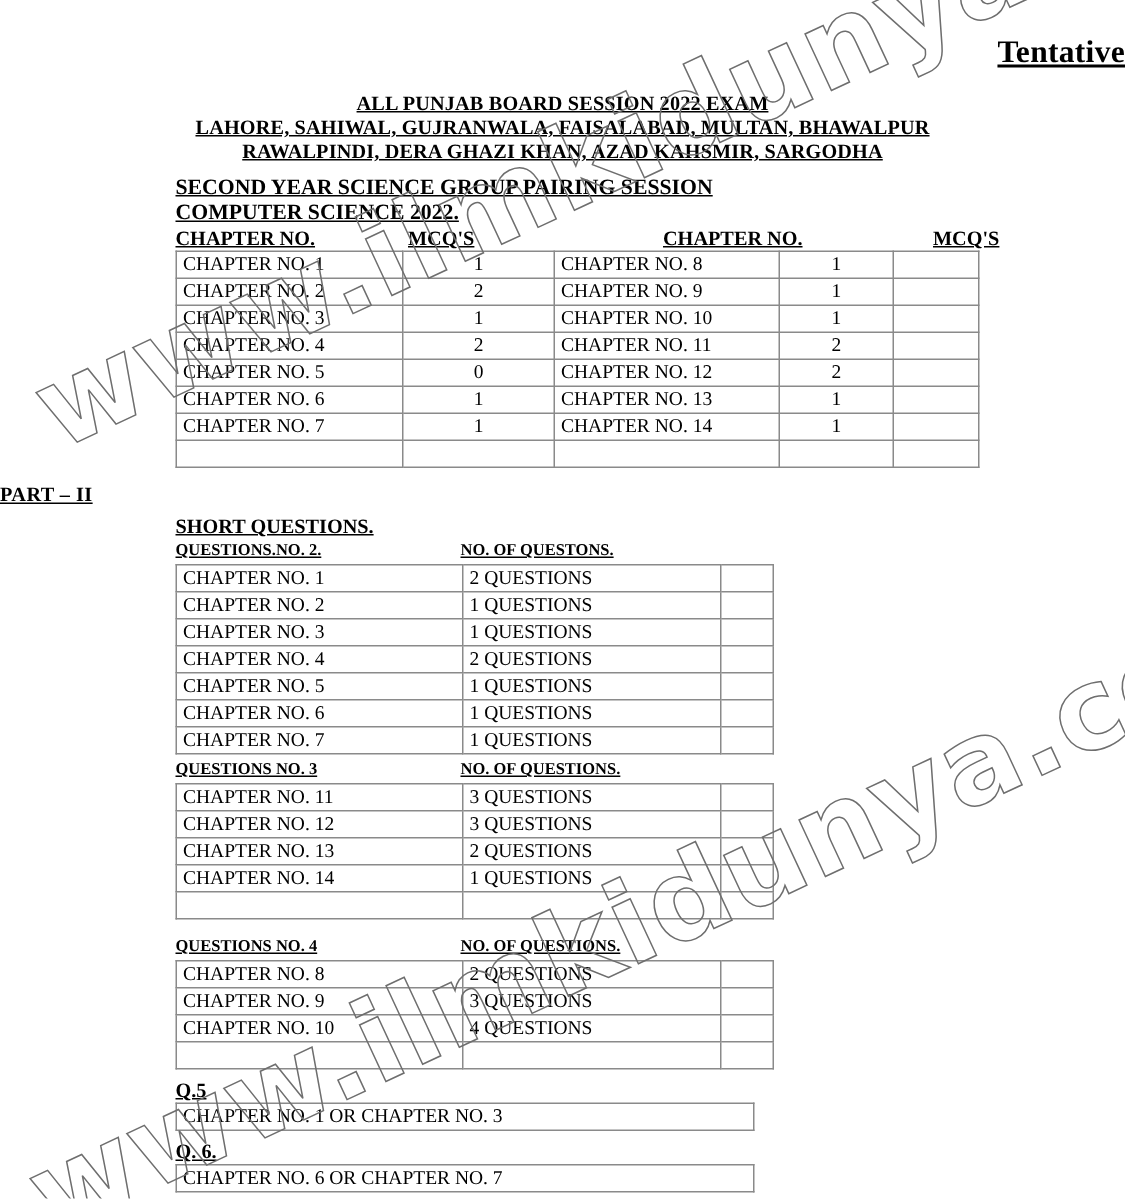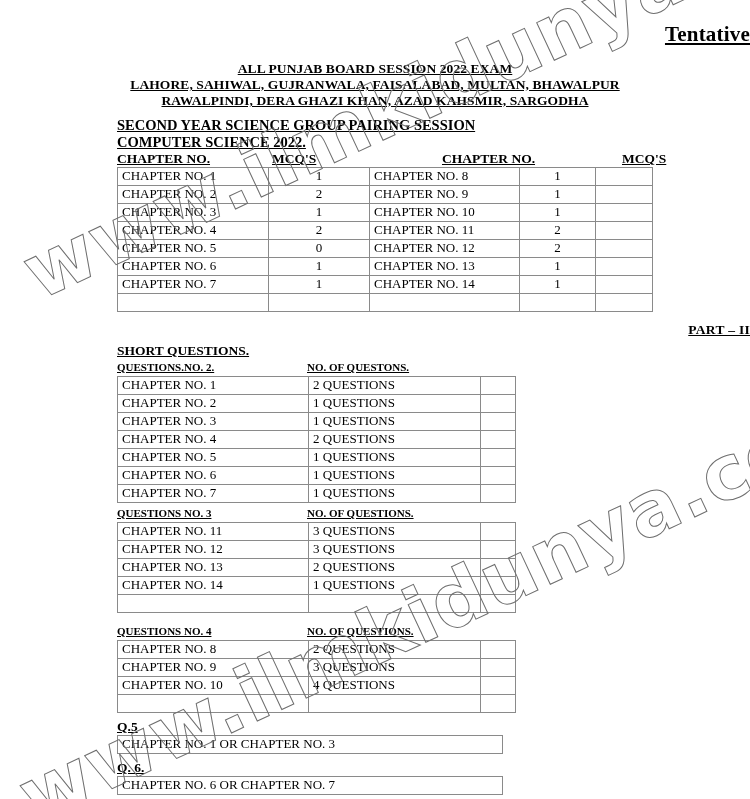--- a/index.html
+++ b/index.html
@@ -153,21 +153,21 @@
   .table-short td.c3 { width: 30px; }
 
   .table-single {
     margin-left: 117px;
     width: 380px;
     margin-top: 0px;
   }
   .table-single td { width: 380px; }
 
   .part-label {
-    text-align: right;
+    text-align: left;
     font-size: 13.5px;
     font-weight: 700;
     text-decoration: underline;
     margin-top: 10px;
     letter-spacing: 0.3px;
   }
 
   .q-label {
     margin-left: 117px;
     font-size: 13.5px;

